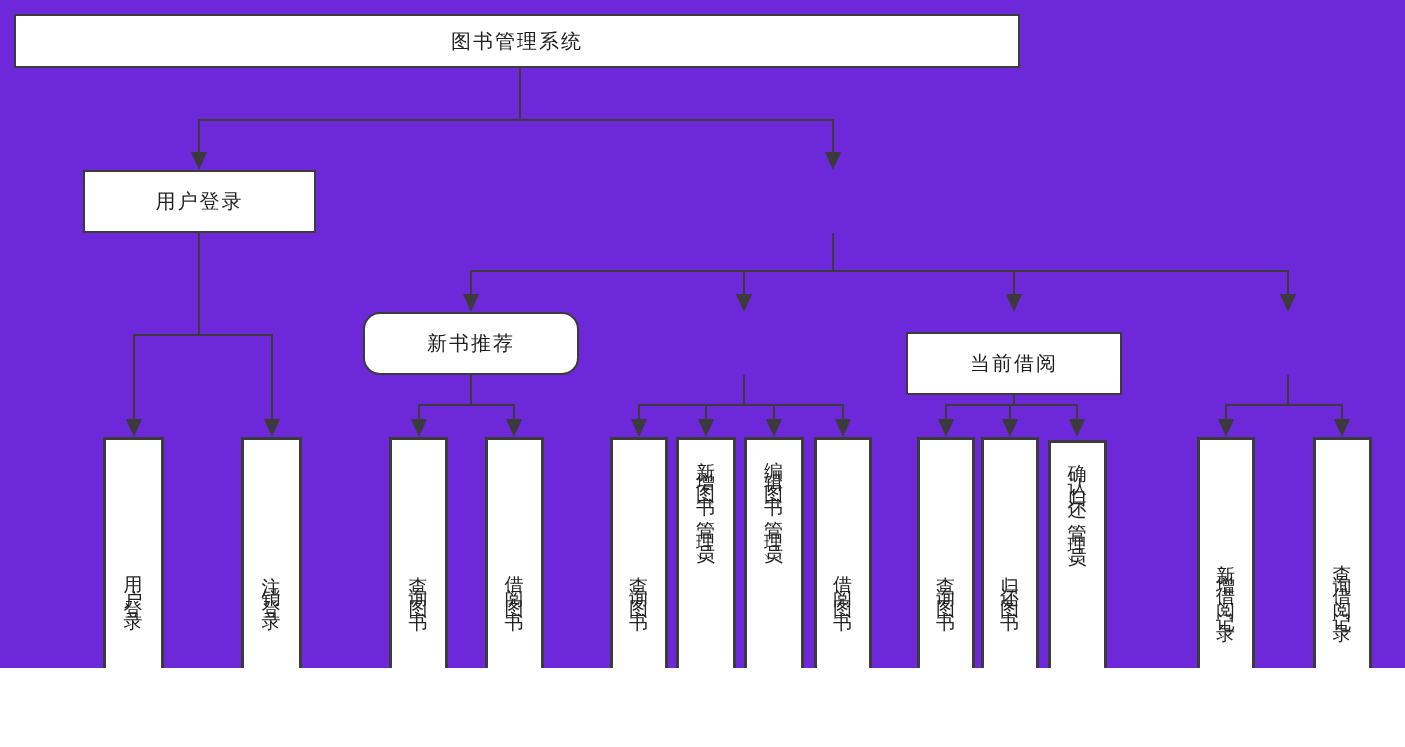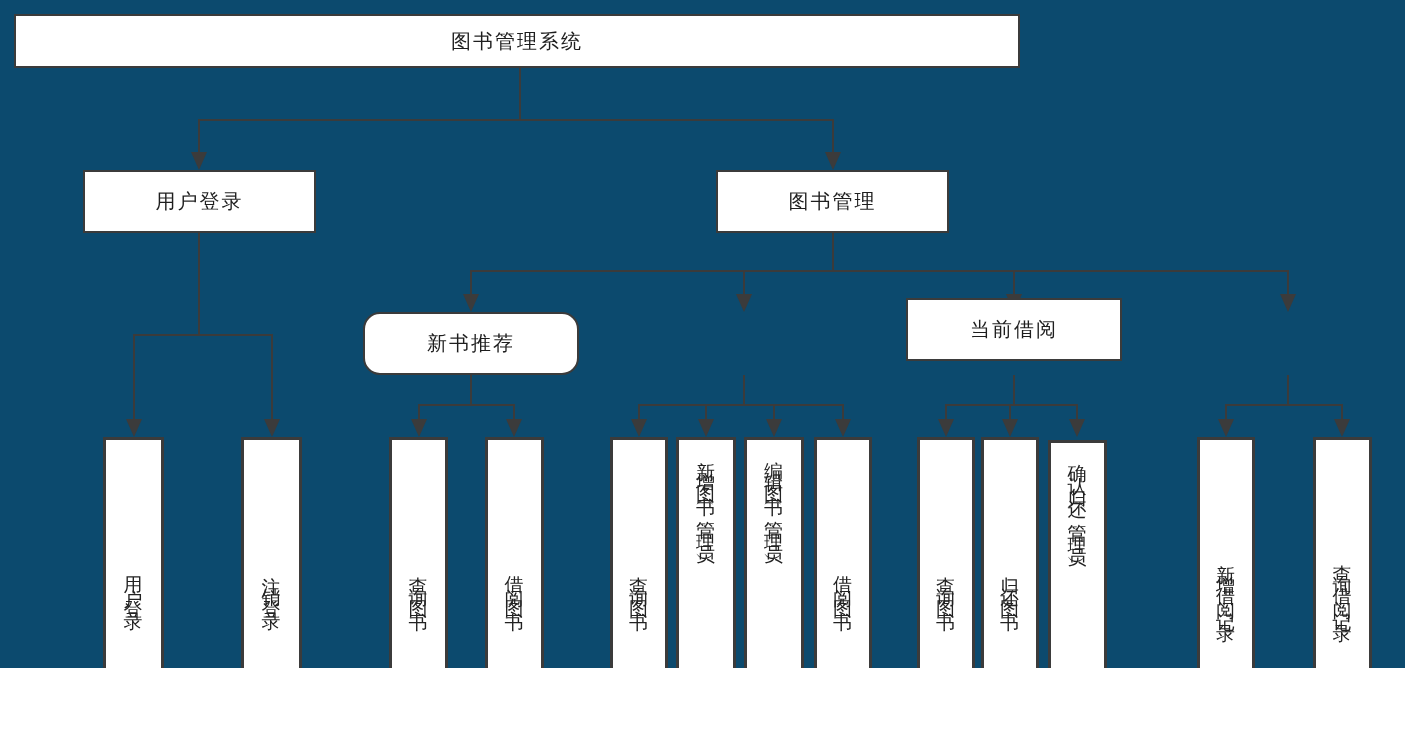--- a/index.html
+++ b/index.html
@@ -1,17 +1,17 @@
 <!DOCTYPE html>
 <html><head>
 <meta charset="utf-8">
 <style>
   html,body{margin:0;padding:0;background:#ffffff;}
   body{font-family:"Liberation Sans","DejaVu Sans",sans-serif;}
-  .canvas{position:relative;width:1405px;height:668px;background:#0c4a6e;overflow:hidden;text-align:right;}
+  .canvas{position:relative;width:1405px;height:668px;background:#6d28d9;overflow:hidden;text-align:right;}
 
   .box{position:absolute;box-sizing:border-box;background:#ffffff;
        border:2px solid #3b3b3b;display:flex;align-items:center;justify-content:center;
        color:#1e1e1e;font-size:20px;letter-spacing:2px;z-index:2;}
   .leaf{border-width:3px;padding-top:6px;align-items:flex-start;}
   .leaf .vtext{writing-mode:vertical-rl;text-orientation:mixed;
        font-size:19px;line-height:1;letter-spacing:12px;color:#222;}
   .leaf.centered{align-items:center;padding-top:0;}
 
   .hline,.vline{position:absolute;background:#3b3b3b;z-index:1;}
@@ -36,23 +36,20 @@
   <div class="vline" style="left:519px;top:68px;height:53px;"></div>
   <div class="hline" style="left:198px;top:119px;width:636px;"></div>
   <div class="vline" style="left:198px;top:119px;height:36px;"></div>
   <div class="vline" style="left:832px;top:119px;height:36px;"></div>
   <div class="arrow" style="left:191px;top:152px;"></div>
   <div class="arrow" style="left:825px;top:152px;"></div>
 
   <div class="box" style="left:83px;top:170px;width:233px;height:63px;">
     <span>用户登录</span>
   </div>
-  <div class="box" style="left:716px;top:170px;width:233px;height:63px;">
-    <span>图书管理</span>
-  </div>
 
   <div class="vline" style="left:198px;top:233px;height:103px;"></div>
   <div class="hline" style="left:133px;top:334px;width:140px;"></div>
   <div class="vline" style="left:133px;top:334px;height:87px;"></div>
   <div class="vline" style="left:271px;top:334px;height:87px;"></div>
   <div class="arrow" style="left:126px;top:419px;"></div>
   <div class="arrow" style="left:264px;top:419px;"></div>
 
   <div class="vline" style="left:832px;top:233px;height:39px;"></div>
   <div class="hline" style="left:470px;top:270px;width:819px;"></div>
@@ -61,21 +58,21 @@
   <div class="vline" style="left:1013px;top:270px;height:27px;"></div>
   <div class="vline" style="left:1287px;top:270px;height:27px;"></div>
   <div class="arrow" style="left:463px;top:294px;"></div>
   <div class="arrow" style="left:736px;top:294px;"></div>
   <div class="arrow" style="left:1006px;top:294px;"></div>
   <div class="arrow" style="left:1280px;top:294px;"></div>
 
   <div class="box" style="left:363px;top:312px;width:216px;height:63px;border-radius:17px;">
     <span>新书推荐</span>
   </div>
-  <div class="box" style="left:906px;top:298px;width:216px;height:63px;">
+  <div class="box" style="left:906px;top:332px;width:216px;height:63px;">
     <span>当前借阅</span>
   </div>
 
   <div class="vline" style="left:470px;top:375px;height:31px;"></div>
   <div class="hline" style="left:418px;top:404px;width:97px;"></div>
   <div class="vline" style="left:418px;top:404px;height:17px;"></div>
   <div class="vline" style="left:513px;top:404px;height:17px;"></div>
   <div class="arrow" style="left:411px;top:419px;"></div>
   <div class="arrow" style="left:506px;top:419px;"></div>
 

